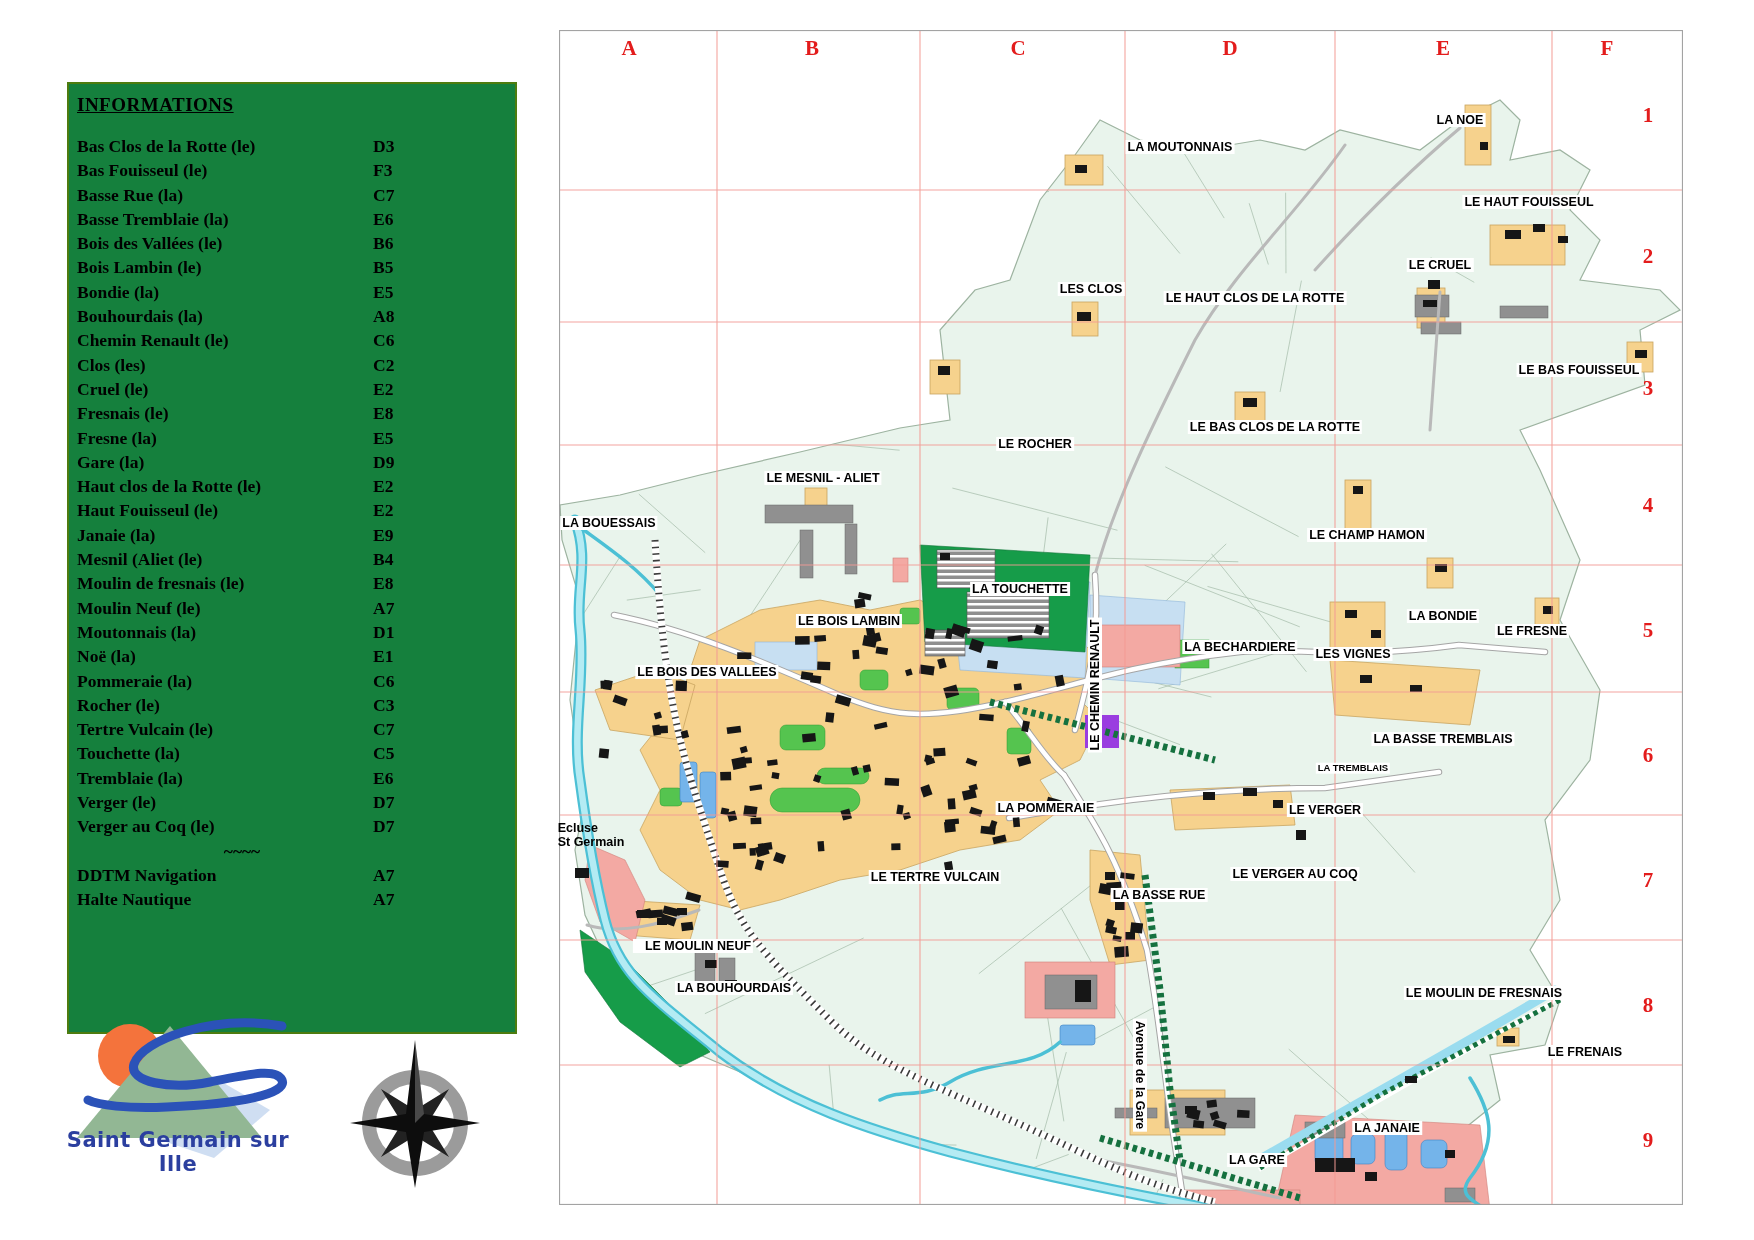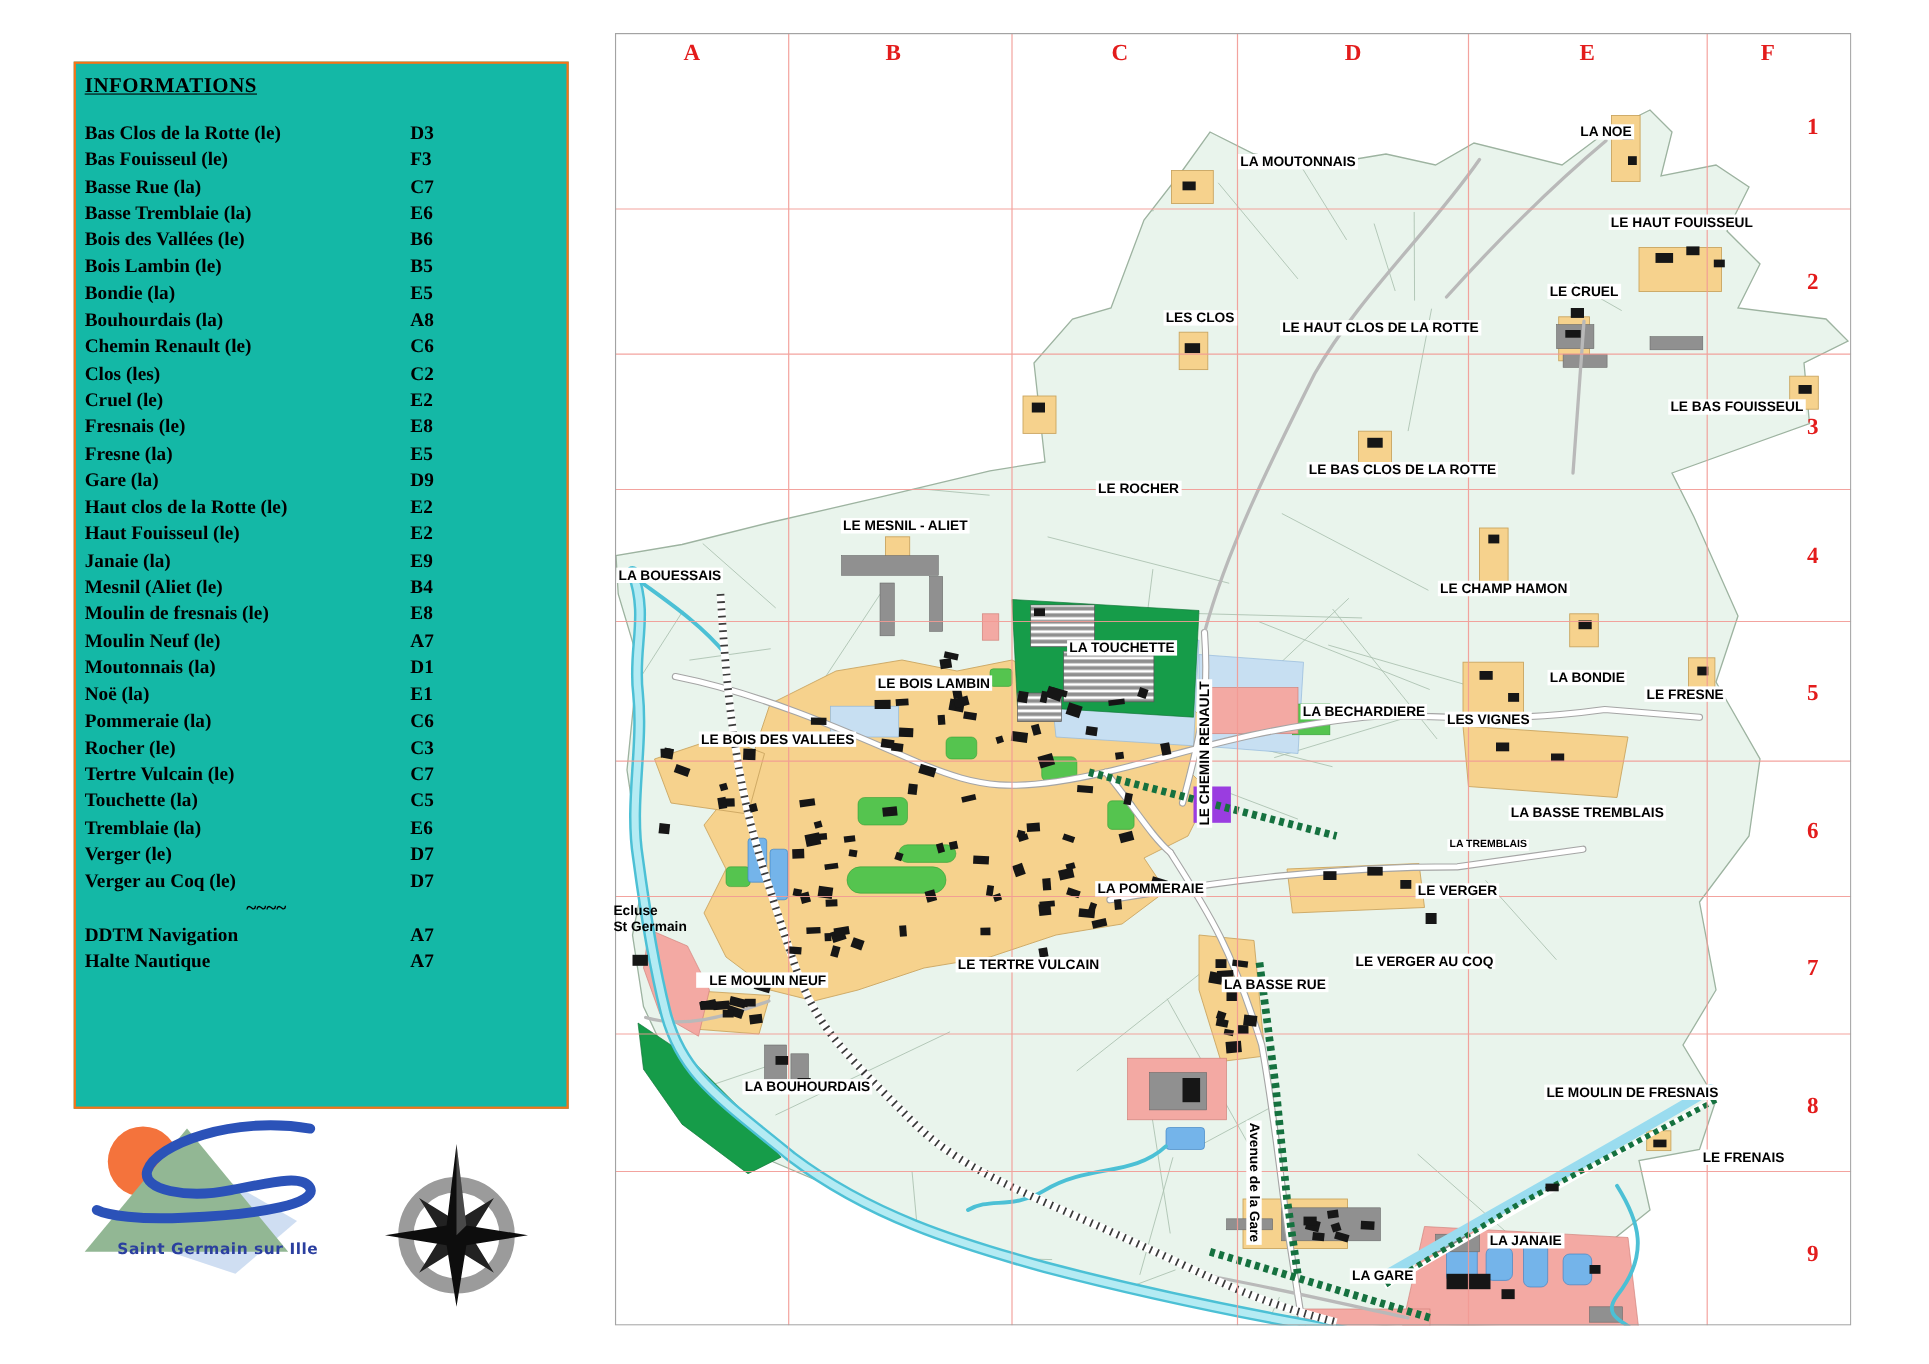--- a/index.html
+++ b/index.html
@@ -1,32 +1,32 @@
 <!DOCTYPE html>
 <html style="--grid-red: #e31c1c; --grid-line: #f29a94; --land: #e9f4ec; --parcel-line: #a9bfae; --tan: #f6d28d; --tan-edge: #c9a45f; --green-dark: #169c49; --green-bright: #55c44f; --field-blue: #c7dff2; --pond-blue: #74b4ea; --river: #4cc0d5; --river-light: #b4ebf3; --pink: #f3a9a3; --purple: #9a3de0; --gray-bld: #909090; --black-bld: #161616; --hedge: #15713f; --label-text: #000000; --logo-blue: #2b3f9f;"><head>
 <meta charset="utf-8">
 <style>
   html,body{margin:0;padding:0;background:#fff;width:1754px;height:1240px;
     font-family:"Liberation Sans",sans-serif;position:relative;overflow:hidden;}
 
   
-  .info-panel{position:absolute;left:67px;top:56px;width:450px;height:952px;
-    border:2px solid #f97316;box-sizing:border-box;background:#14b8a6;
+  .info-panel{position:absolute;left:67px;top:82px;width:450px;height:952px;
+    border:2px solid #4d7c0f;box-sizing:border-box;background:#15803d;
     font-family:"Liberation Serif",serif;color:#000;}
   .info-title{font-weight:bold;font-size:19px;text-decoration:underline;
     margin:10px 0 0 8px;letter-spacing:.5px;}
   .info-list{position:absolute;left:8px;top:52px;right:8px;}
   .info-row{position:relative;height:24.3px;font-weight:bold;font-size:17.5px;white-space:nowrap;}
   .info-row .coord{position:absolute;left:296px;top:0;}
   .info-sep{height:24.3px;font-weight:bold;font-size:17.5px;text-align:center;width:330px;}
 
   
   .logo-wrap{position:absolute;left:72px;top:1008px;width:230px;height:170px;}
-  .logo-text{position:absolute;left:68px;top:1128px;width:260px;text-align:center;
-    font-family:"DejaVu Sans",sans-serif;font-weight:bold;font-size:14px;
+  .logo-text{position:absolute;left:48px;top:1128px;width:260px;text-align:center;
+    font-family:"DejaVu Sans",sans-serif;font-weight:bold;font-size:21px;
     color:var(--logo-blue);letter-spacing:.5px;}
   .compass-wrap{position:absolute;left:330px;top:1038px;width:170px;height:170px;}
 
   
   .map{position:absolute;left:559px;top:30px;width:1124px;height:1175px;background:#fff;}
   .map svg{position:absolute;left:0;top:0;}
   .land{fill:var(--land);stroke:#9db3a0;stroke-width:1.2;}
   .parcel{stroke:var(--parcel-line);stroke-width:.9;opacity:.85;}
   .tan{fill:var(--tan);stroke:var(--tan-edge);stroke-width:.8;}
   .gdark{fill:var(--green-dark);stroke:#0d7436;stroke-width:.6;}
@@ -569,21 +569,21 @@
       </div>
       <div class="map-label" style="left: 364px; top: 847px; margin-left: 12px;">
         <div>LE TERTRE VULCAIN</div>
       </div>
       <div class="map-label" style="left: 736px; top: 844px;">
         <div>LE VERGER AU COQ</div>
       </div>
       <div class="map-label" style="left: 600px; top: 865px;">
         <div>LA BASSE RUE</div>
       </div>
-      <div class="map-label" style="left: 134px; top: 861px; padding-left: 12px;">
+      <div class="map-label" style="left: 134px; top: 916px; padding-left: 12px;">
         <div>LE MOULIN NEUF</div>
       </div>
       <div class="map-label" style="left: 175px; top: 958px;">
         <div>LA BOUHOURDAIS</div>
       </div>
       <div class="map-label rot90" style="left: 581px; top: 1045px;">
         <div>Avenue de la Gare</div>
       </div>
       <div class="map-label" style="left: 925px; top: 963px;">
         <div>LE MOULIN DE FRESNAIS</div>

